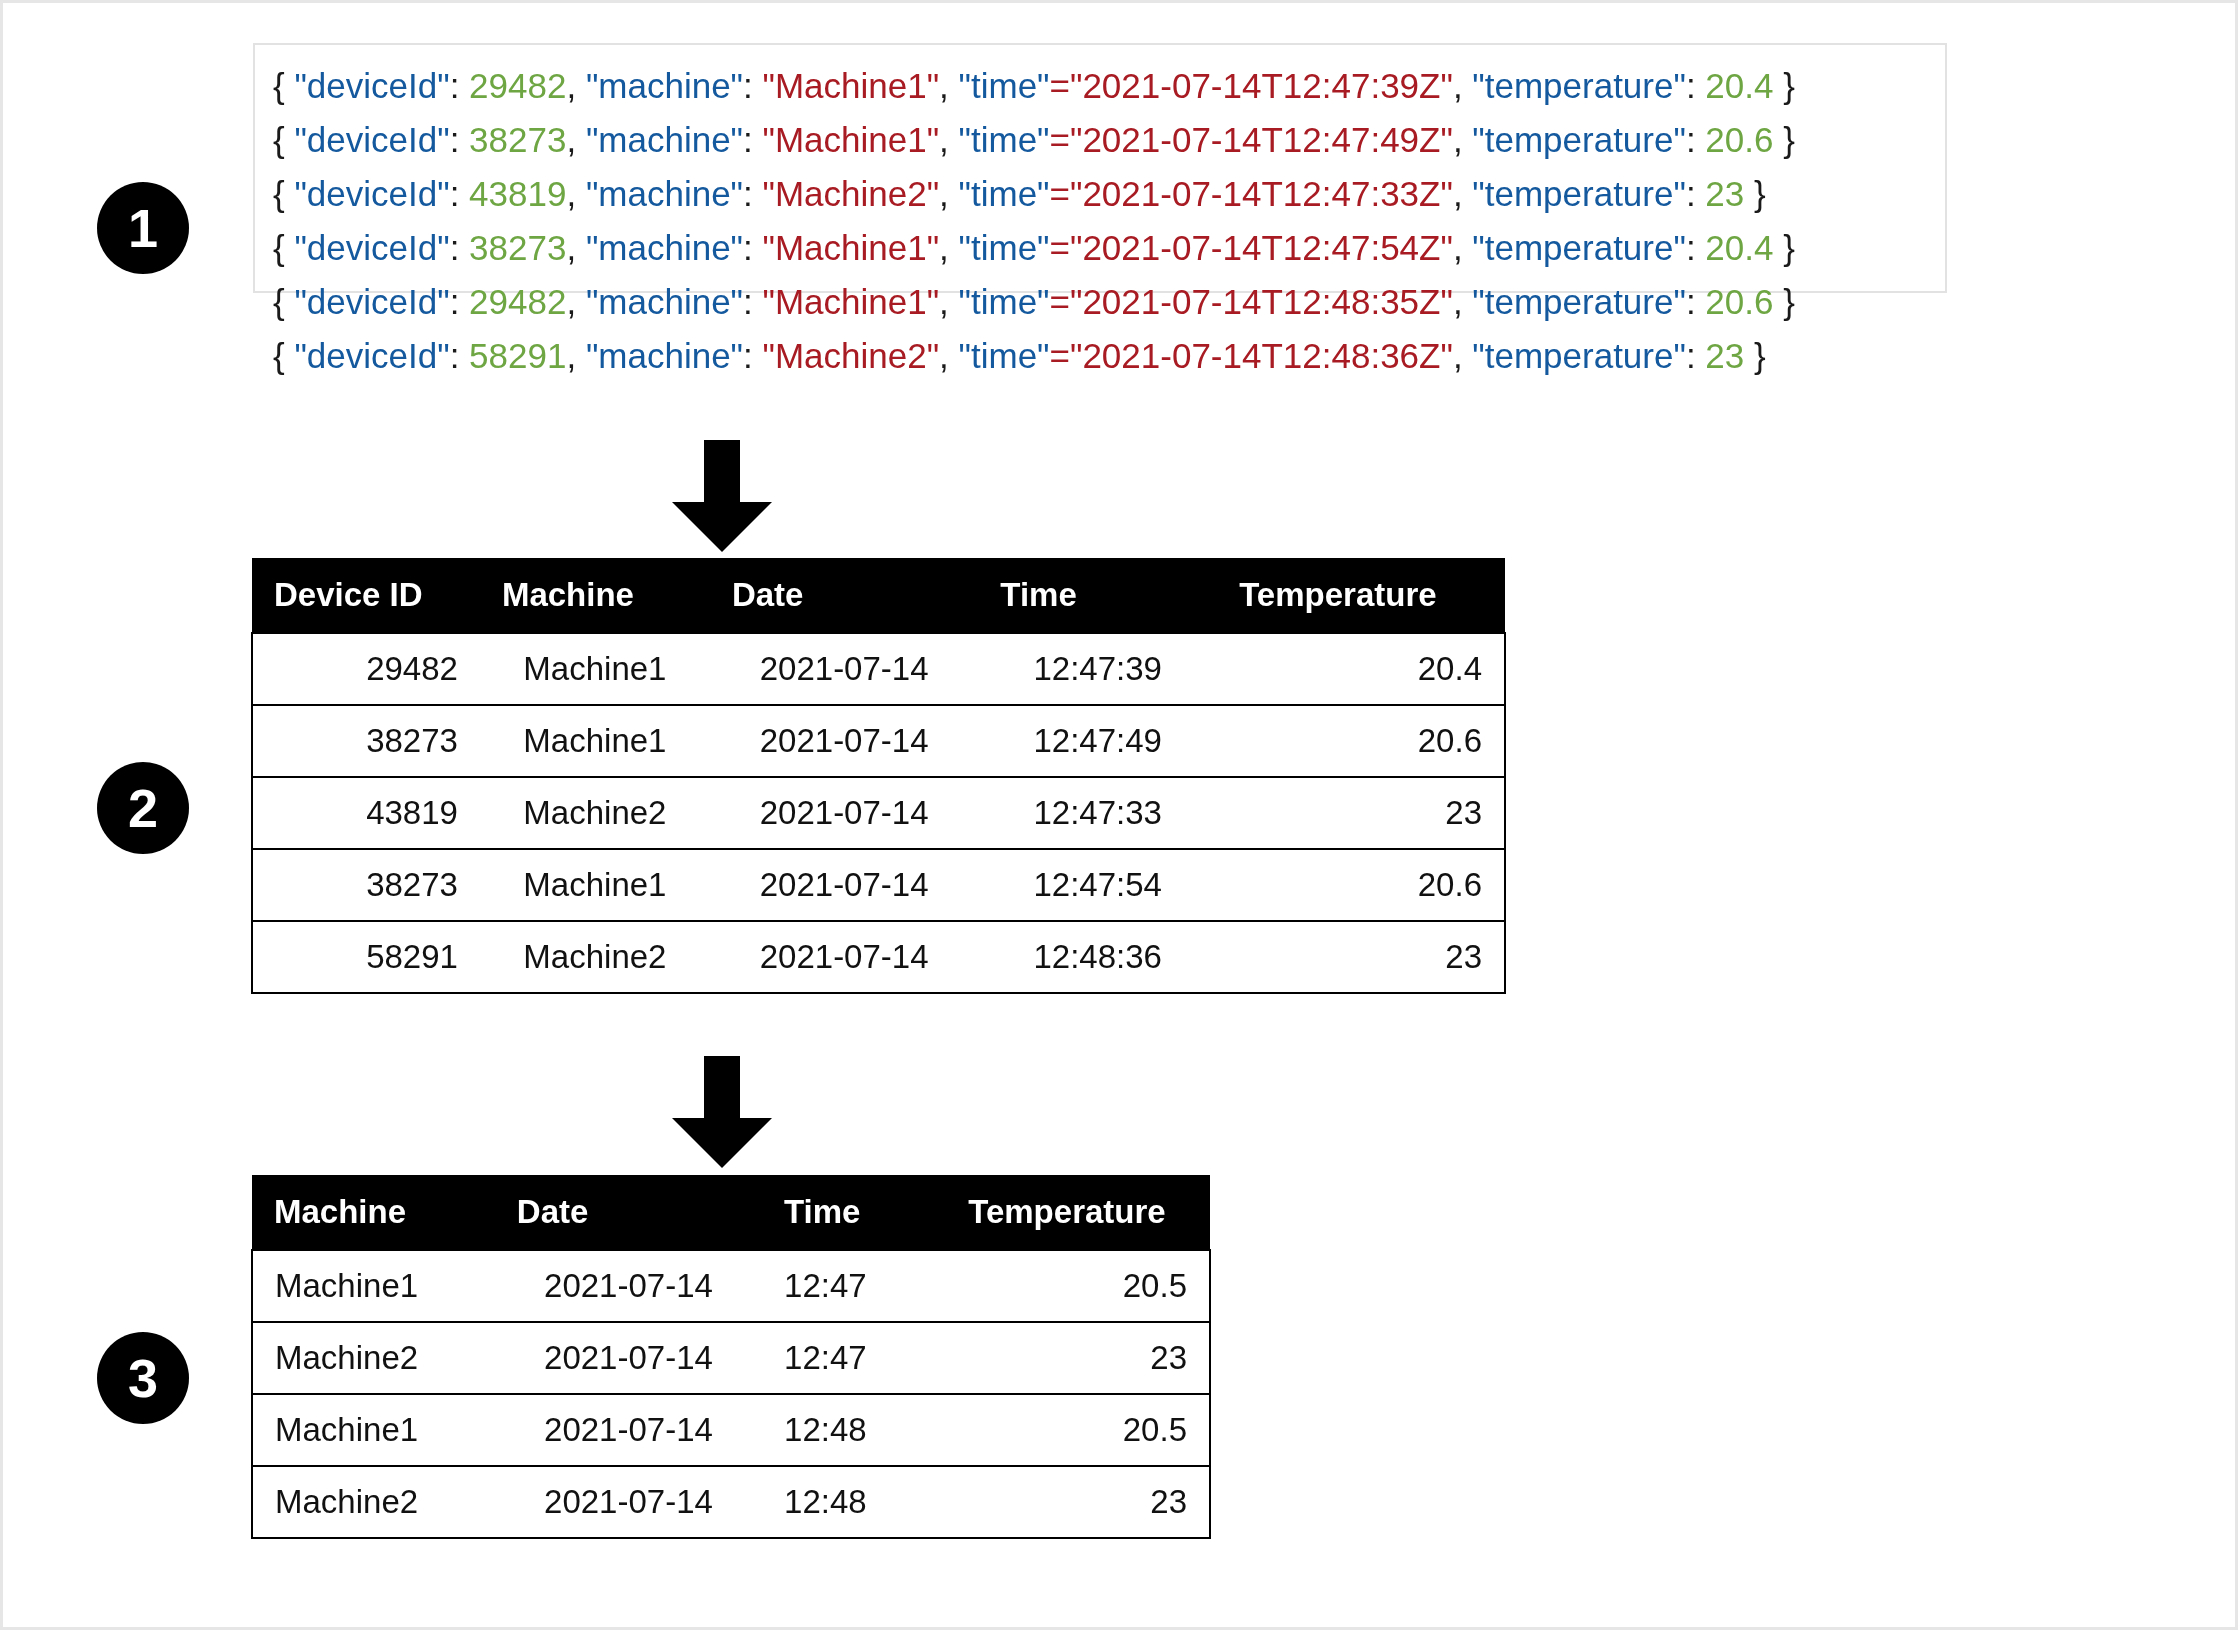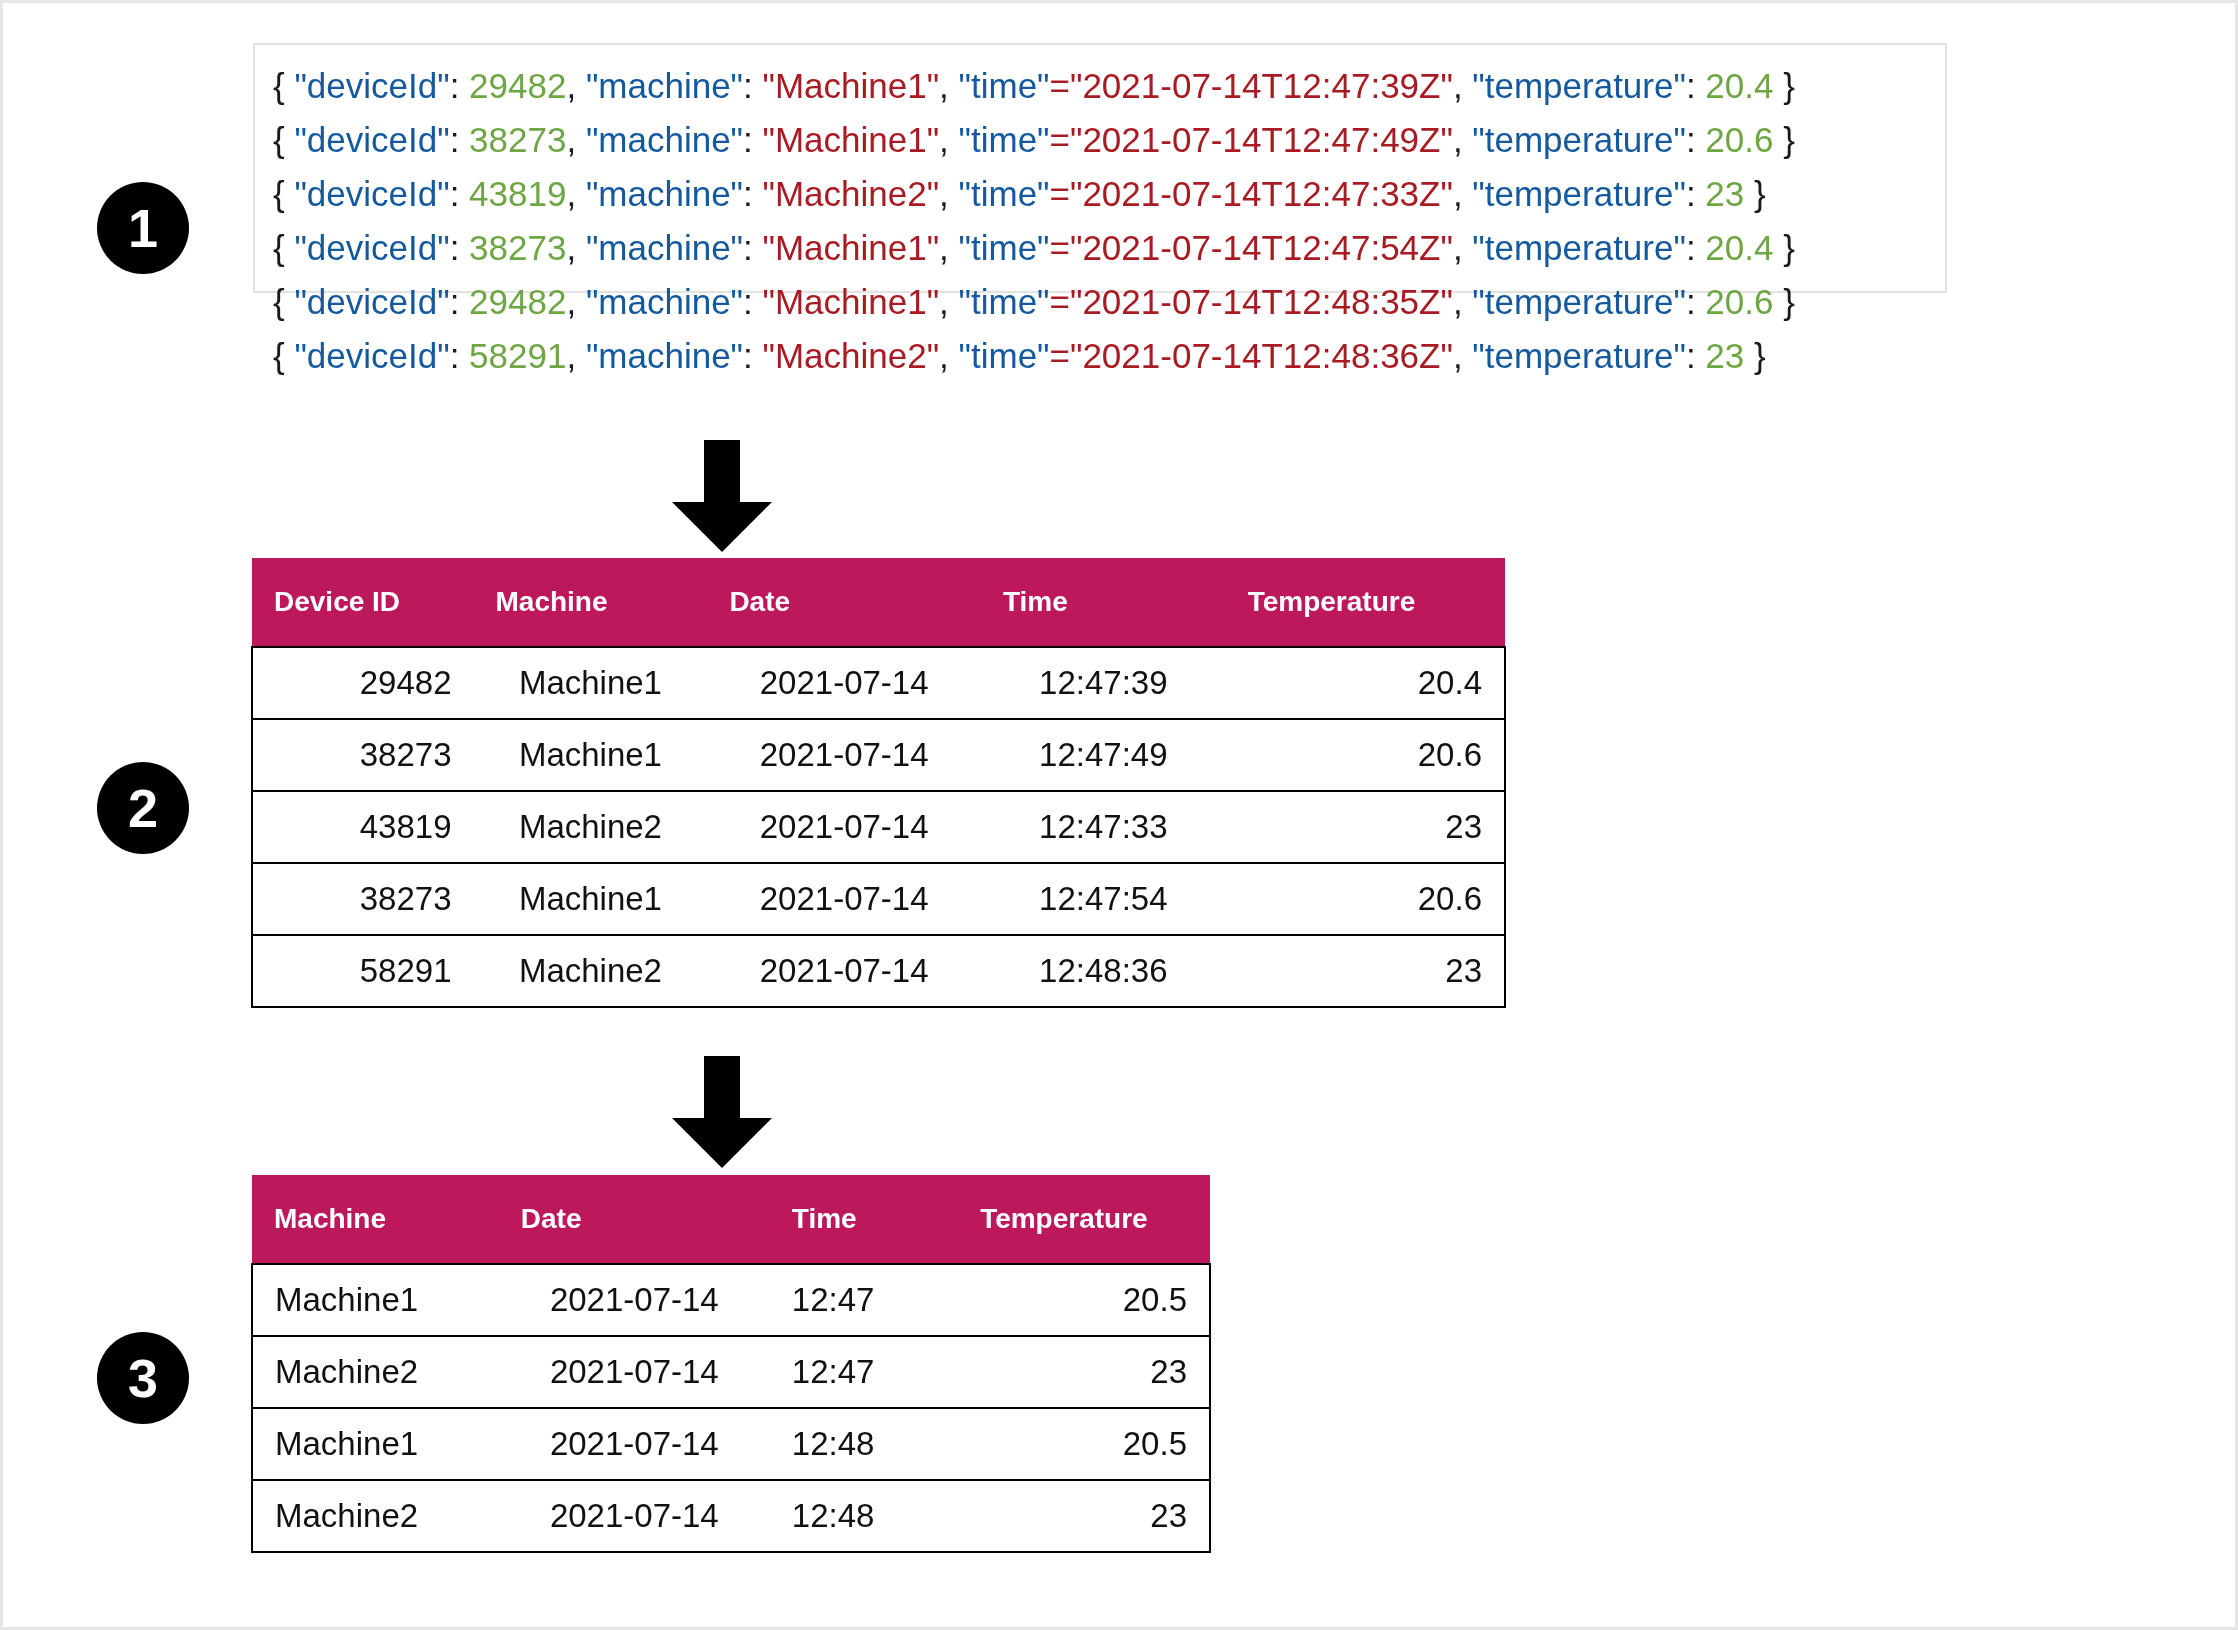--- a/index.html
+++ b/index.html
@@ -75,26 +75,26 @@
   #arrow-2 { left: 665px; top: 1053px; }
 
   
   .data-table {
     position: absolute;
     border-collapse: collapse;
     background: #ffffff;
     font-family: "Liberation Sans", sans-serif;
   }
   .data-table thead th {
-    background: #be185d;
+    background: #000000;
     color: #ffffff;
-    font-size: 28px;
+    font-size: 33px;
     font-weight: bold;
     text-align: left;
-    padding: 28px 22px;
+    padding: 18px 22px;
     white-space: nowrap;
   }
   .data-table tbody td {
     font-size: 33px;
     color: #111111;
     padding: 16px 22px;
     border: 2px solid #000000;
     border-left: none;
     border-right: none;
     white-space: nowrap;

